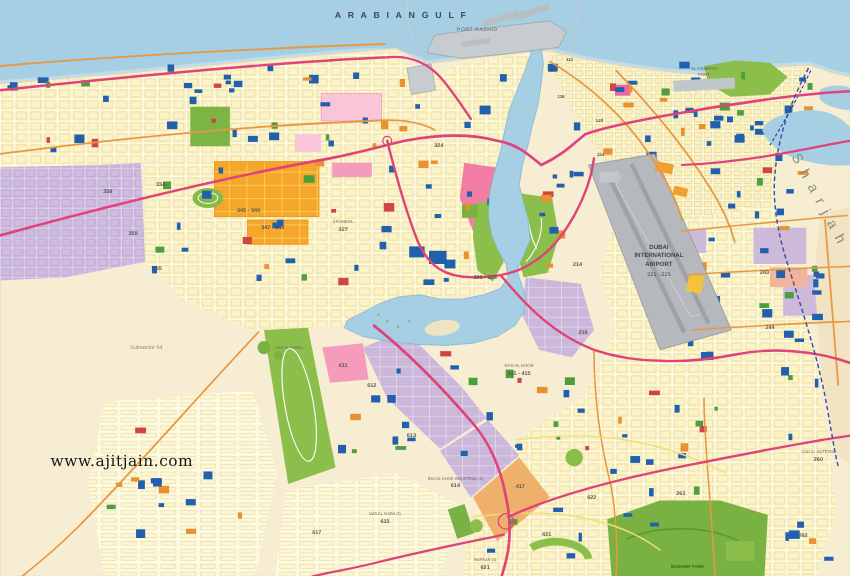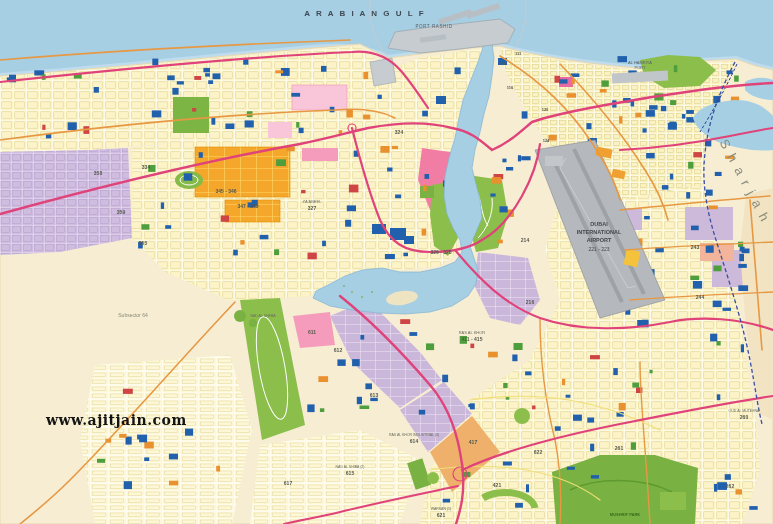--- a/index.html
+++ b/index.html
@@ -1,20 +1,20 @@
 <!DOCTYPE html>
 <html><head>
 <meta charset="utf-8">
 <style>
   html,body{margin:0;padding:0;background:#e8e4d8;}
   .map-wrap{position:relative;width:773px;height:524px;overflow:hidden;background:#3b82f6;
     font-family:"Liberation Sans", sans-serif;}
   svg{display:block;}
   .watermark{position:absolute;left:46px;top:412px;font-family:"DejaVu Serif", serif;
-    font-weight:bold;font-size:14px;letter-spacing:.5px;color:#141414;text-align:right;}
+    font-weight:normal;font-size:14px;letter-spacing:.5px;color:#141414;text-align:right;}
   text{font-family:"Liberation Sans", sans-serif;}
 </style>
 </head>
 <body>
 
 <div class="map-wrap">
 <svg width="773" height="524" viewBox="0 0 773 524">
   <defs>
     <pattern id="pDense" width="9" height="7" patternUnits="userSpaceOnUse">
       <rect width="9" height="7" fill="#fbf2c2"></rect>

